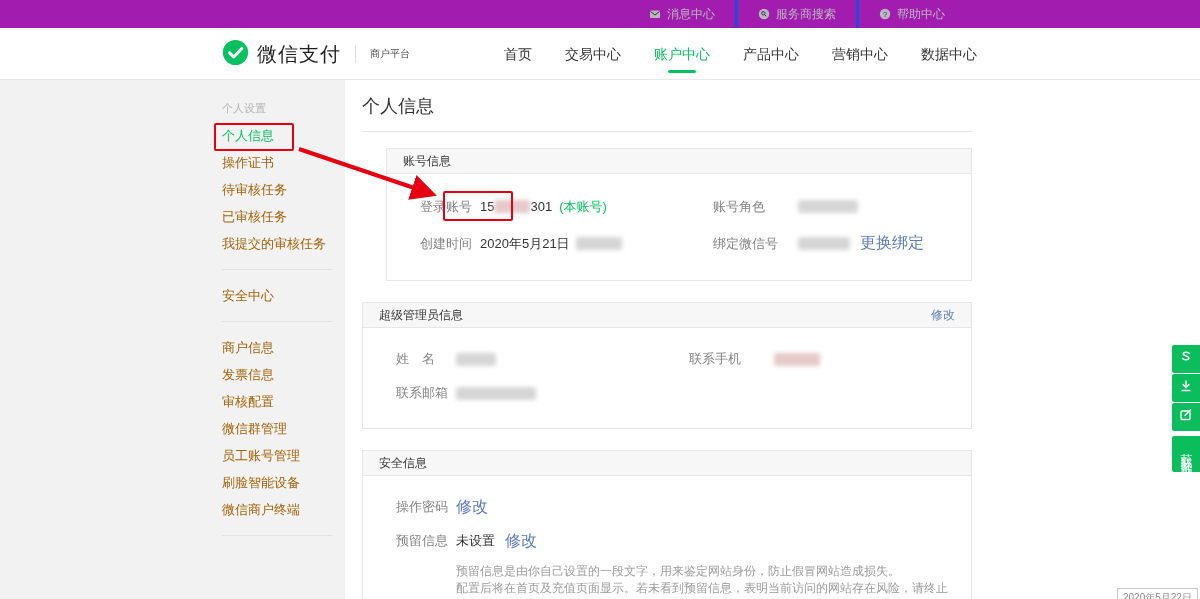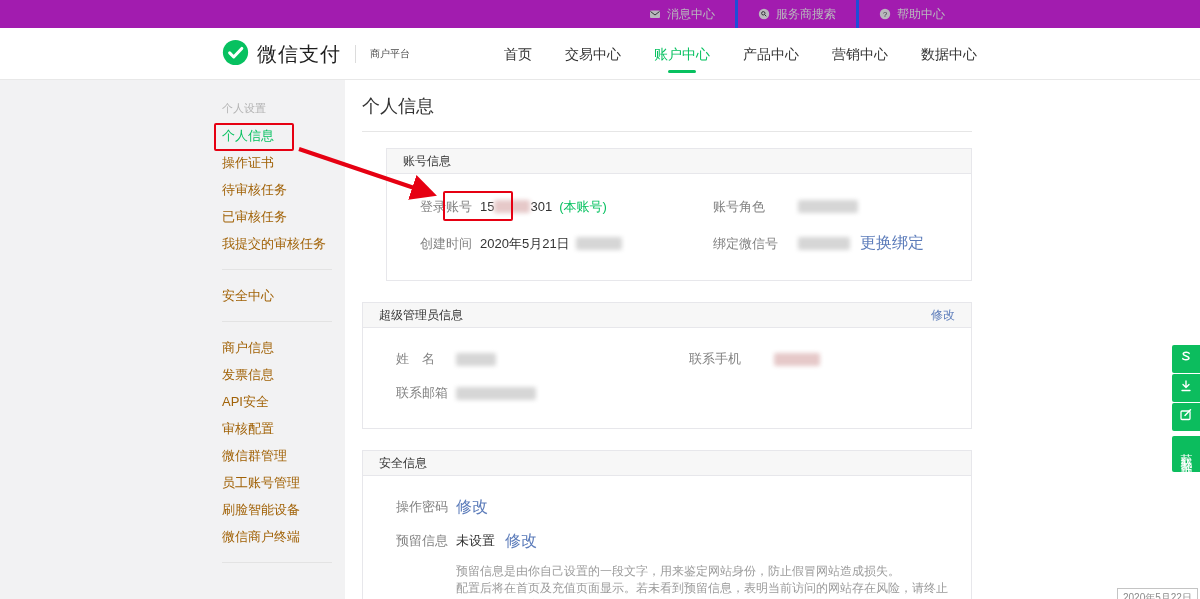--- a/index.html
+++ b/index.html
@@ -139,21 +139,20 @@
     <div class="side-item active">个人信息</div>
     <div class="side-item">操作证书</div>
     <div class="side-item">待审核任务</div>
     <div class="side-item">已审核任务</div>
     <div class="side-item">我提交的审核任务</div>
     <div class="side-divider"></div>
     <div class="side-item">安全中心</div>
     <div class="side-divider"></div>
     <div class="side-item">商户信息</div>
     <div class="side-item">发票信息</div>
-    <div class="side-item">API安全</div>
     <div class="side-item">审核配置</div>
     <div class="side-item">微信群管理</div>
     <div class="side-item">员工账号管理</div>
     <div class="side-item">刷脸智能设备</div>
     <div class="side-item">微信商户终端</div>
     <div class="side-divider"></div>
   </div>
 
   <div class="main">
     <div class="page-title">个人信息</div>

